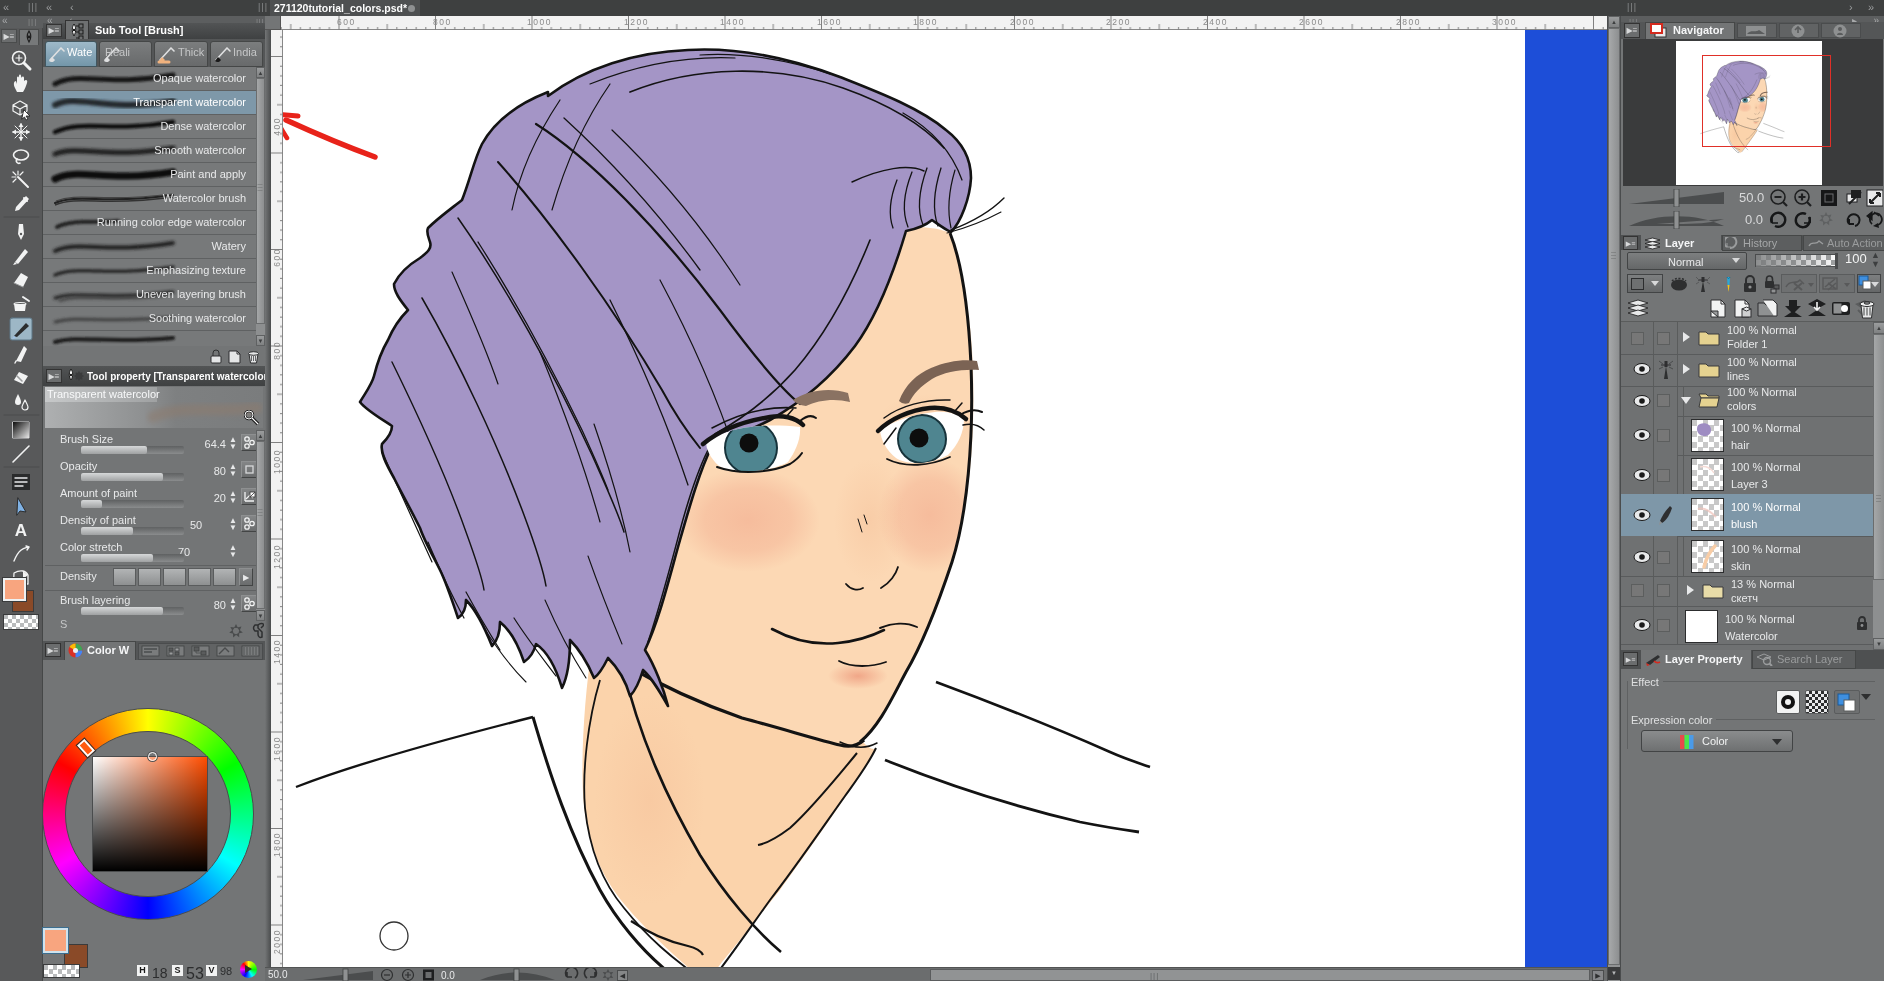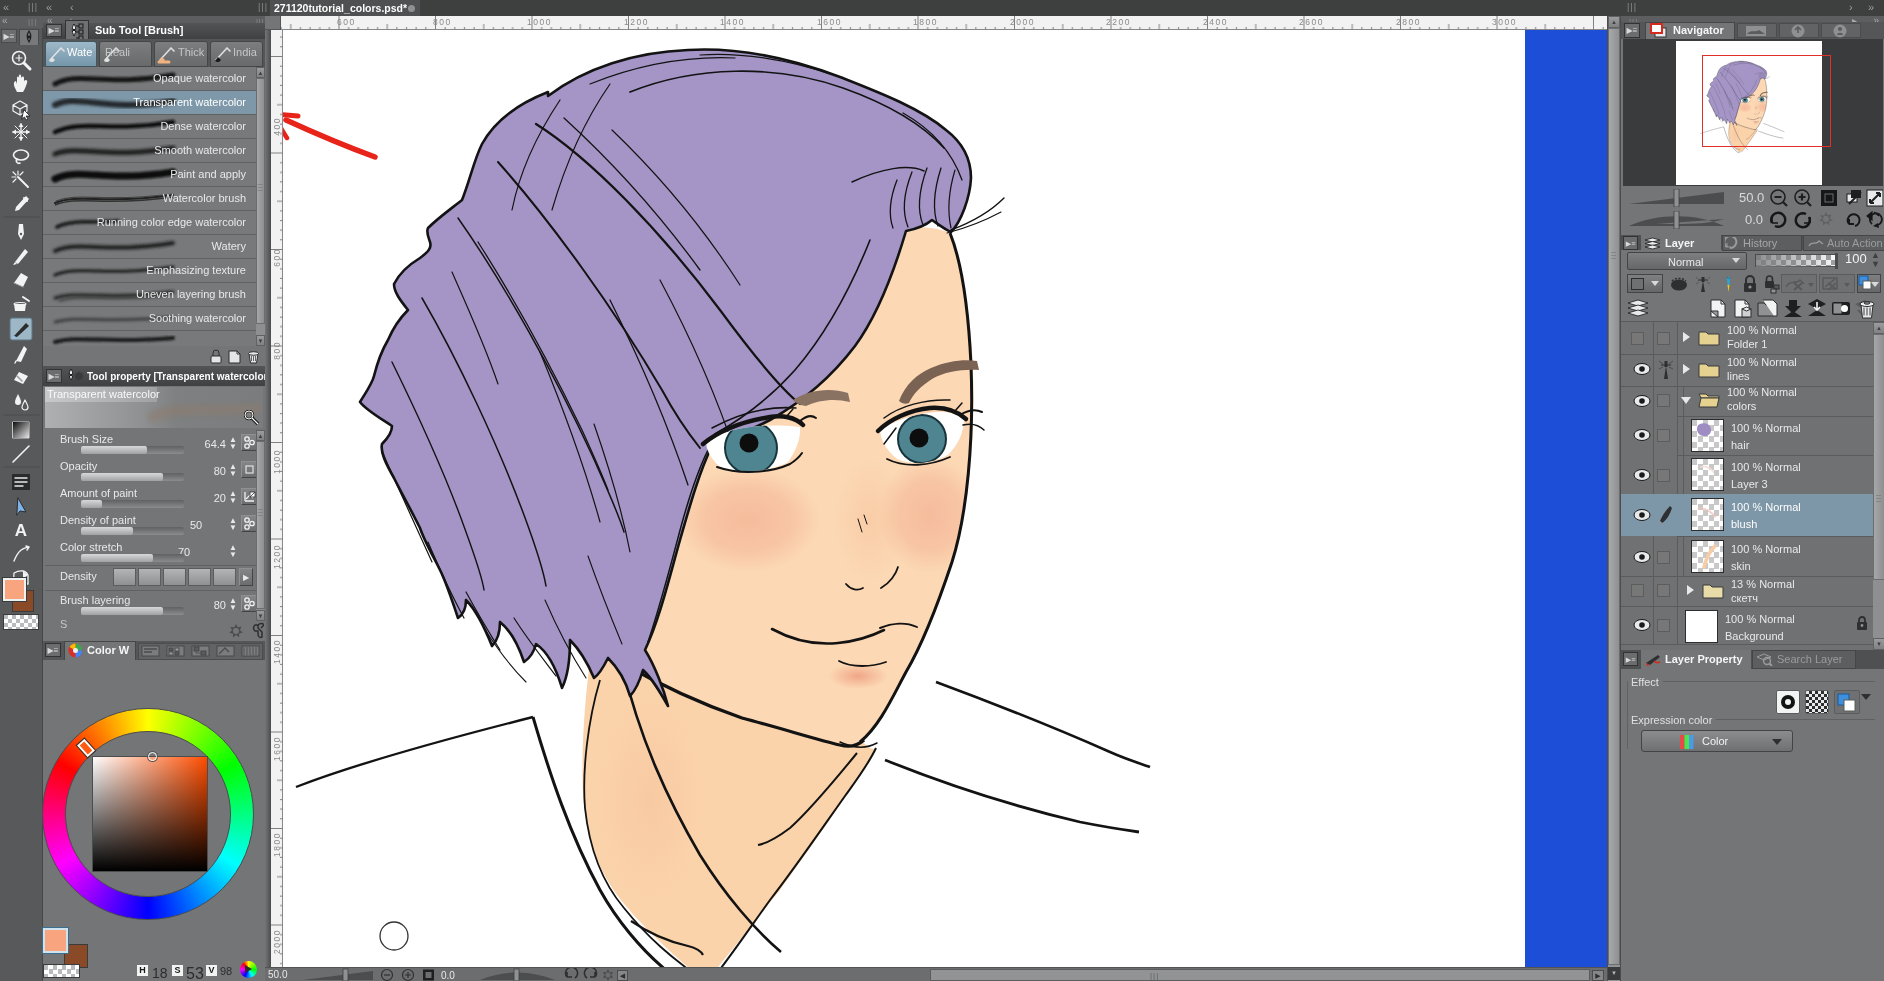--- a/index.html
+++ b/index.html
@@ -1114,21 +1114,21 @@
 <div class="abs tx" style="left:110px;top:256px">13 % Normal</div>
 <div class="abs tx" style="left:110px;top:270px">скетч</div>
 
 <svg class="abs" style="left:12px;top:297px" width="18" height="13" viewBox="0 0 18 13">
         <ellipse cx="9" cy="6" rx="8" ry="5.5" fill="#e8e9ea" stroke="#1a1a1a"></ellipse>
         <circle cx="9" cy="6" r="2.8" fill="#1a1a1a"></circle>
       </svg>
 <div class="abs" style="left:36px;top:297px;width:13px;height:13px;background:#777;border:1px solid #5c5e5e"></div>
 <div class="abs" style="left:64px;top:288px;width:33px;height:33px;background:#fff;border:1px solid #2c2d2e"></div>
 <div class="abs tx" style="left:104px;top:291px">100 % Normal</div>
-<div class="abs tx" style="left:104px;top:308px">Background</div>
+<div class="abs tx" style="left:104px;top:308px">Watercolor</div>
 <svg class="abs" style="left:234px;top:293px" width="14" height="16" viewBox="0 0 14 16">
         <rect x="2" y="7" width="10" height="8" rx="1" fill="#2e2f30"></rect>
         <path d="M4 7 V5 a3 3 0 0 1 6 0 V7" fill="none" stroke="#2e2f30" stroke-width="1.8"></path>
         <circle cx="7" cy="10.5" r="1.4" fill="#8f9192"></circle>
       </svg>
 
 <div class="abs" style="left:252px;top:0;width:12px;height:328px;background:#8d8f90">
 <div class="abs" style="left:0;top:0;width:12px;height:12px;background:linear-gradient(#9a9c9d,#7f8182);border:1px solid #5f6162;color:#3c3e3f;font-size:6px;text-align:center;line-height:11px">▲</div>
 <div class="abs" style="left:0;top:12px;width:12px;height:246px;background:linear-gradient(90deg,#a5a7a8,#8d8f90);border:1px solid #6b6d6e"></div>
 <div class="abs" style="left:3px;top:172px;color:#5f6162;font-size:5px;line-height:3.2px">—<br>—<br>—</div>

